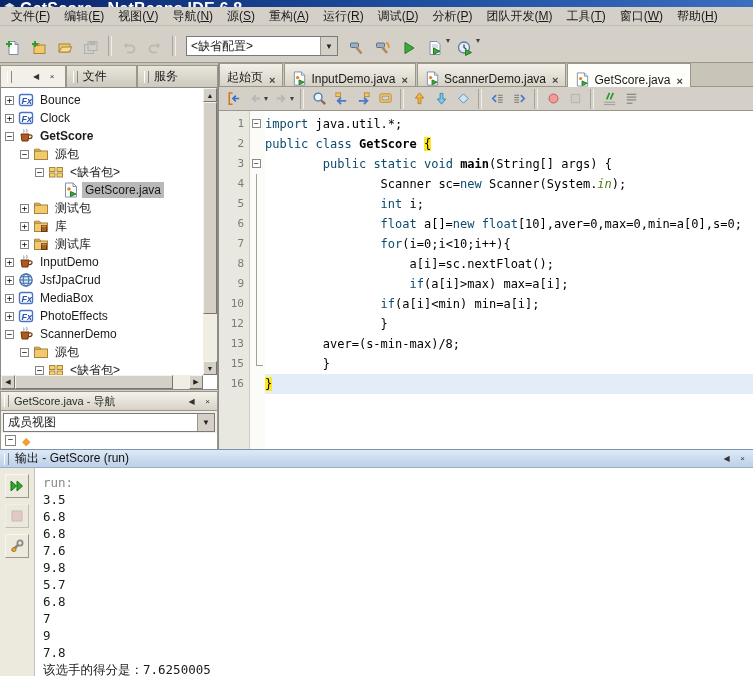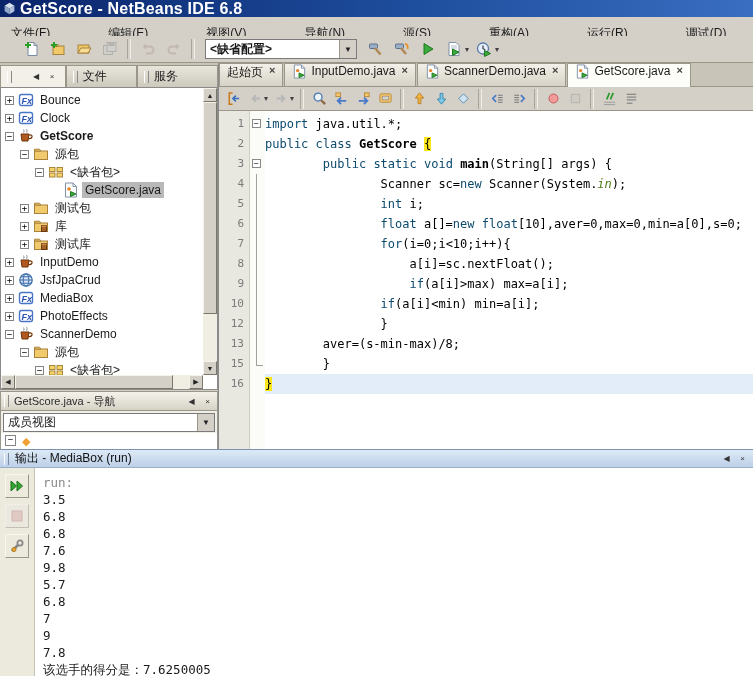--- a/index.html
+++ b/index.html
@@ -10,27 +10,27 @@
     font-size:12px;color:#1a1a1a;
     -webkit-font-smoothing:none;
   }
   
   #titlebar{position:absolute;left:0;top:0;width:753px;height:17px;
     background:linear-gradient(to right,#0a246a 0%,#1e4e9e 55%,#3a6ec0 100%);
     display:flex;align-items:center;padding-left:3px;box-sizing:border-box;}
   #titlebar .ticon{width:13px;height:13px;margin-right:4px;flex:0 0 auto;}
   #titlebar .ttext{color:#fff;font-weight:bold;font-size:16px;letter-spacing:.2px;white-space:nowrap;}
   
-  #menubar{position:absolute;left:0;top:24px;width:753px;height:19px;
-    background:#d4d0c8;border-bottom:1px solid #c0bcb0;display:flex;align-items:center;padding-left:4px;box-sizing:border-box;gap:44px;}
+  #menubar{position:absolute;left:0;top:7px;width:753px;height:19px;
+    background:#d4d0c8;border-bottom:1px solid #c0bcb0;display:flex;align-items:center;padding-left:4px;box-sizing:border-box;}
   .menu-item{padding:1px 7px;white-space:nowrap;cursor:default;}
   .menu-item u{text-underline-offset:1px;}
   
   #toolbar{position:absolute;left:0;top:36px;width:753px;height:27px;
-    background:#d4d0c8;border-bottom:1px solid #9a968a;display:flex;align-items:center;padding-left:19px;box-sizing:border-box;font-weight:bold;}
+    background:#d4d0c8;border-bottom:1px solid #9a968a;display:flex;align-items:flex-start;padding-left:0;box-sizing:border-box;}
   .tbtn{width:22px;height:22px;display:inline-flex;align-items:center;justify-content:center;margin:0 1px;border:1px solid transparent;}
   .tbtn svg{width:16px;height:16px;}
   .tbtn.disabled{opacity:.45;filter:grayscale(55%);}
   .tsep{width:2px;height:20px;margin:0 4px;border-left:1px solid #a8a49a;border-right:1px solid #f0eee6;}
   .dd-arrow{font-size:8px;color:#404040;margin-left:-2px;margin-right:2px;}
   #config-combo{display:inline-flex;align-items:center;height:20px;width:152px;margin:0 6px;
     background:#fff;border:1px solid #7a7a7a;box-sizing:border-box;}
   #config-combo .cval{flex:1;padding:0 4px;white-space:nowrap;overflow:hidden;}
   .combo-btn{width:16px;height:100%;background:#d4d0c8;border-left:1px solid #9a968a;
     display:flex;align-items:center;justify-content:center;font-size:8px;color:#222;}
@@ -71,21 +71,21 @@
     display:flex;align-items:center;padding:0 2px;box-sizing:border-box;border-left:1px solid #9a968a;border-right:1px solid #9a968a;}
   #nav-combo{display:flex;align-items:center;height:19px;flex:1;background:#fff;border:1px solid #7a7a7a;box-sizing:border-box;}
   #nav-combo .cval{flex:1;padding:0 4px;}
   #nav-sliver{position:absolute;left:0;top:370px;width:218px;height:16px;background:#fff;
     border-left:1px solid #9a968a;border-right:1px solid #9a968a;display:flex;align-items:flex-start;padding:2px 0 0 4px;box-sizing:border-box;overflow:hidden;}
   #nav-sliver .diamond{color:#f0a030;font-size:11px;margin-left:6px;}
   
   #editor{position:absolute;left:218px;top:0;width:535px;height:386px;border-left:1px solid #8a8a8a;box-sizing:border-box;}
   #etabs{position:absolute;left:0;top:0;width:100%;height:24px;background:#c8c4b8;
     display:flex;align-items:flex-end;border-bottom:1px solid #9a968a;box-sizing:border-box;}
-  .etab{height:23px;display:inline-flex;align-items:flex-start;padding:0 7px;box-sizing:border-box;
+  .etab{height:23px;display:inline-flex;align-items:flex-end;padding:0 7px;box-sizing:border-box;
     border:1px solid #9a968a;border-bottom:none;background:linear-gradient(#f2f0e8,#d6d2c6);margin-right:1px;white-space:nowrap;}
   .etab.active{background:#fdfdfa;height:24px;margin-bottom:-1px;}
   .etab .ficn{width:15px;height:15px;margin-right:4px;}
   .etab .ficn svg{width:15px;height:15px;}
   .etab .close{margin-left:6px;color:#444;font-size:11px;font-weight:bold;}
   #etoolbar{position:absolute;left:0;top:24px;width:100%;height:24px;background:#d4d0c8;
     border-bottom:1px solid #9a968a;display:flex;align-items:center;padding-left:3px;box-sizing:border-box;}
   .etbtn{width:20px;height:20px;display:inline-flex;align-items:center;justify-content:center;margin:0 1px;}
   .etbtn svg{width:15px;height:15px;}
   .etbtn.disabled{opacity:.4;filter:grayscale(70%);}
@@ -720,21 +720,21 @@
             <span class="ccode"><span class="seg-hl">}</span></span>
           </div>
         </div>
     </div>
   </div>
 </div>
 
 <div id="output">
   <div id="output-header">
     <span class="grip"></span>
-    <span class="otext">输出 - MediaBox (run)</span>
+    <span class="otext">输出 - GetScore (run)</span>
     <span class="winbtn">◀</span>
     <span class="winbtn">×</span>
   </div>
   <div id="output-body">
     <div id="output-toolbar">
         <div class="obtn">
           <svg viewBox="0 0 16 16">
             <path d="M2 3 L7.5 8 L2 13 Z" fill="#2fa52f" stroke="#1a701a"></path>
             <path d="M8 3 L13.5 8 L8 13 Z" fill="#2fa52f" stroke="#1a701a"></path>
           </svg>

